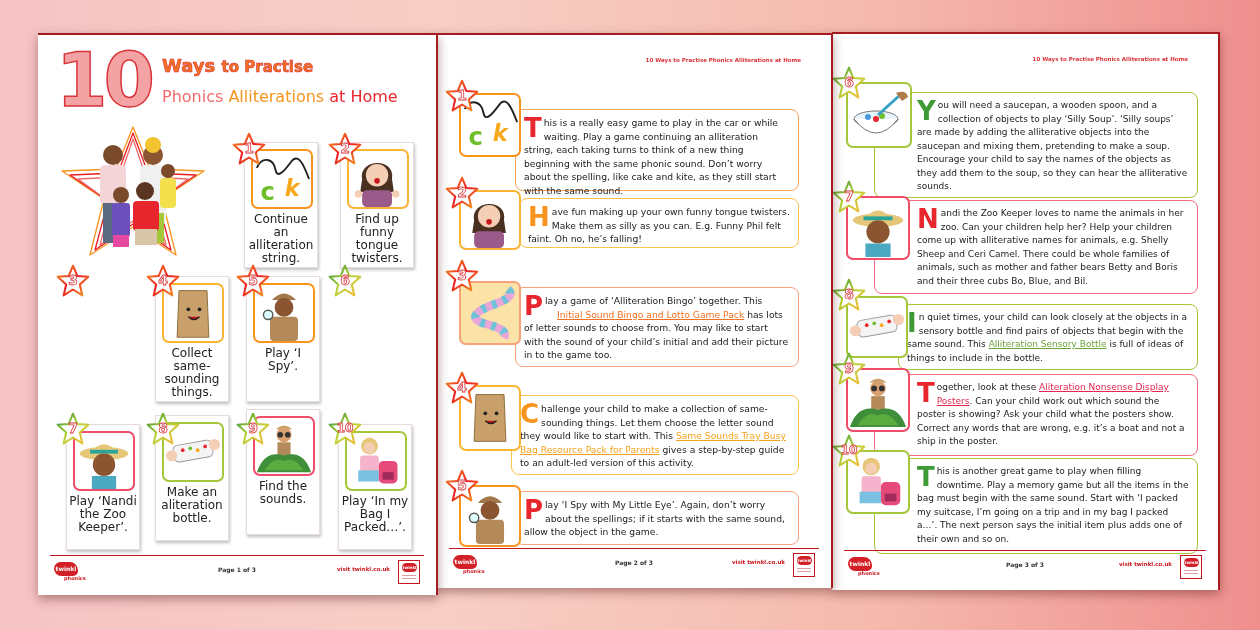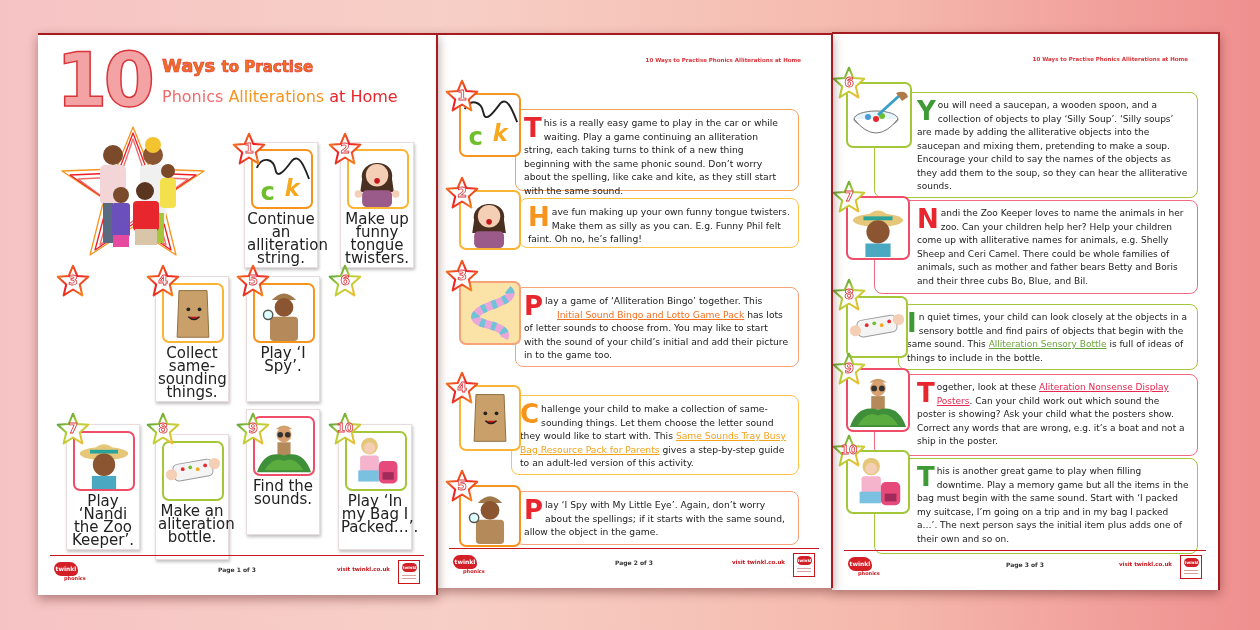--- a/index.html
+++ b/index.html
@@ -48,21 +48,21 @@
     position: absolute; width: 74px; height: 126px;
     background: #fff; border: 1px solid #e9dcdc;
     box-shadow: 1px 2px 3px rgba(0,0,0,0.25);
   }
   .card .pic {
     position: absolute; left: 6px; top: 6px; width: 62px; height: 60px;
     border: 2px solid; border-radius: 7px; overflow: hidden; background: #fff;
   }
   .card .cap {
     position: absolute; left: 2px; right: 2px; top: 70px;
-    font-size: 15px; line-height: 13px; text-align: center; color: #222;
+    font-size: 12px; line-height: 13px; text-align: center; color: #222;
   }
   .star {
     position: absolute; width: 34px; height: 34px;
   }
   .star svg { width: 100%; height: 100%; }
   .star .num {
     position: absolute; left: 0; right: 0; top: 8px; text-align: center;
     font-size: 14px; color: #fff; -webkit-text-stroke: 0.8px #d9343a; font-weight: bold;
   }
 
@@ -201,21 +201,21 @@
     <div class="pic" style="border-color:#fbb534;">
       <svg viewBox="0 0 62 60" width="58" height="56">
         <path d="M14 30 C10 8, 50 6, 46 30 L48 44 L12 44 Z" fill="#4a3020"></path>
         <circle cx="30" cy="26" r="12" fill="#f4cfb5"></circle>
           <ellipse cx="30" cy="32" rx="3" ry="3" fill="#c8161d"></ellipse>
         <rect x="14" y="42" width="32" height="18" rx="5" fill="#9a5a8a"></rect>
         <circle cx="10" cy="46" r="4" fill="#f4cfb5"></circle>
           <circle cx="50" cy="46" r="4" fill="#f4cfb5"></circle>
       </svg>
     </div>
-    <div class="cap">Make up funny tongue twisters.</div>
+    <div class="cap">Find up funny tongue twisters.</div>
   </div>
   <div class="star" style="left:290px; top:97px; z-index:5;">
     <svg>
         <use href="#starShape" stroke="url(#gRedOr)"></use>
       </svg><div class="num">2</div>
   </div>
 
   <div class="star" style="left:18px; top:229px; z-index:5;">
     <svg>
         <use href="#starShape" stroke="url(#gRedOr)"></use>
@@ -273,21 +273,21 @@
       </svg>
     </div>
     <div class="cap">Play ‘Nandi the Zoo Keeper’.</div>
   </div>
   <div class="star" style="left:18px; top:377px; z-index:5;">
     <svg>
         <use href="#starShape" stroke="url(#gGreen)"></use>
       </svg><div class="num">7</div>
   </div>
 
-  <div class="card" style="left:117px; top:399px;">
+  <div class="card" style="left:117px; top:380px;">
     <div class="pic" style="border-color:#a4c639;">
       <svg viewBox="0 0 62 60" width="58" height="56">
         <rect x="10" y="20" width="42" height="18" rx="5" fill="#f4f4f4" stroke="#999" transform="rotate(-10 31 29)"></rect>
         <circle cx="20" cy="28" r="2" fill="#e8262d"></circle>
           <circle cx="28" cy="26" r="2" fill="#6fbf2c"></circle>
           <circle cx="36" cy="28" r="2" fill="#f7a81d"></circle>
           <circle cx="44" cy="24" r="2" fill="#e8262d"></circle>
         <circle cx="8" cy="34" r="6" fill="#f4cfb5"></circle>
           <circle cx="54" cy="22" r="6" fill="#f4cfb5"></circle>
       </svg>

